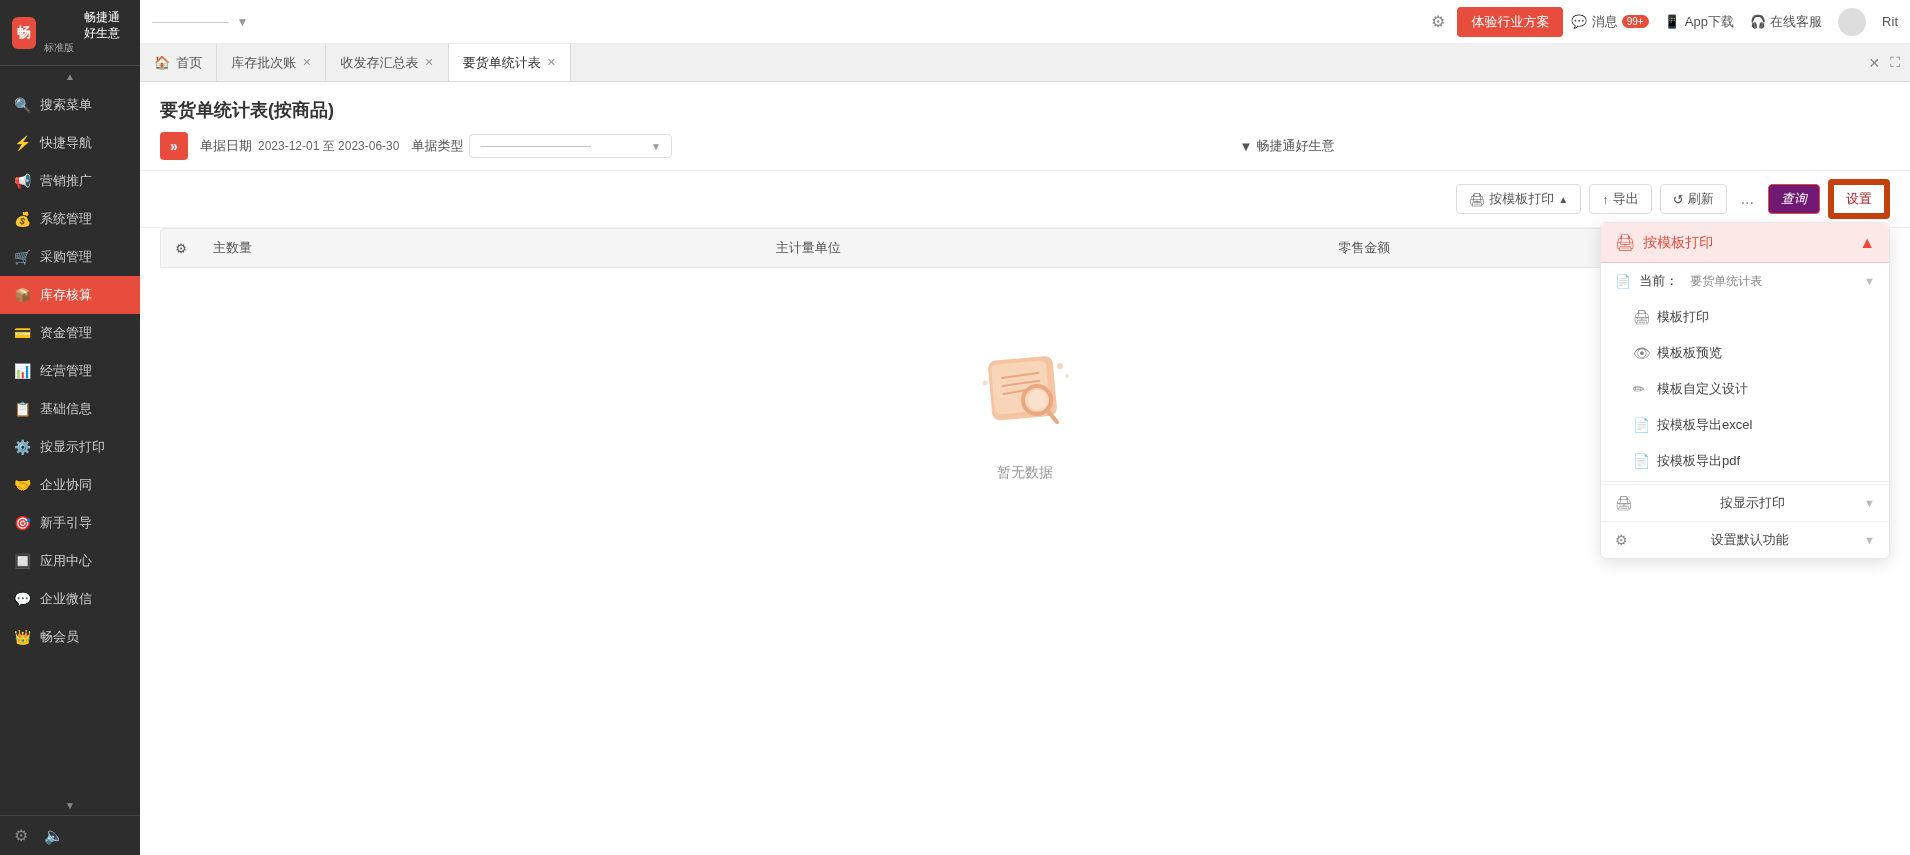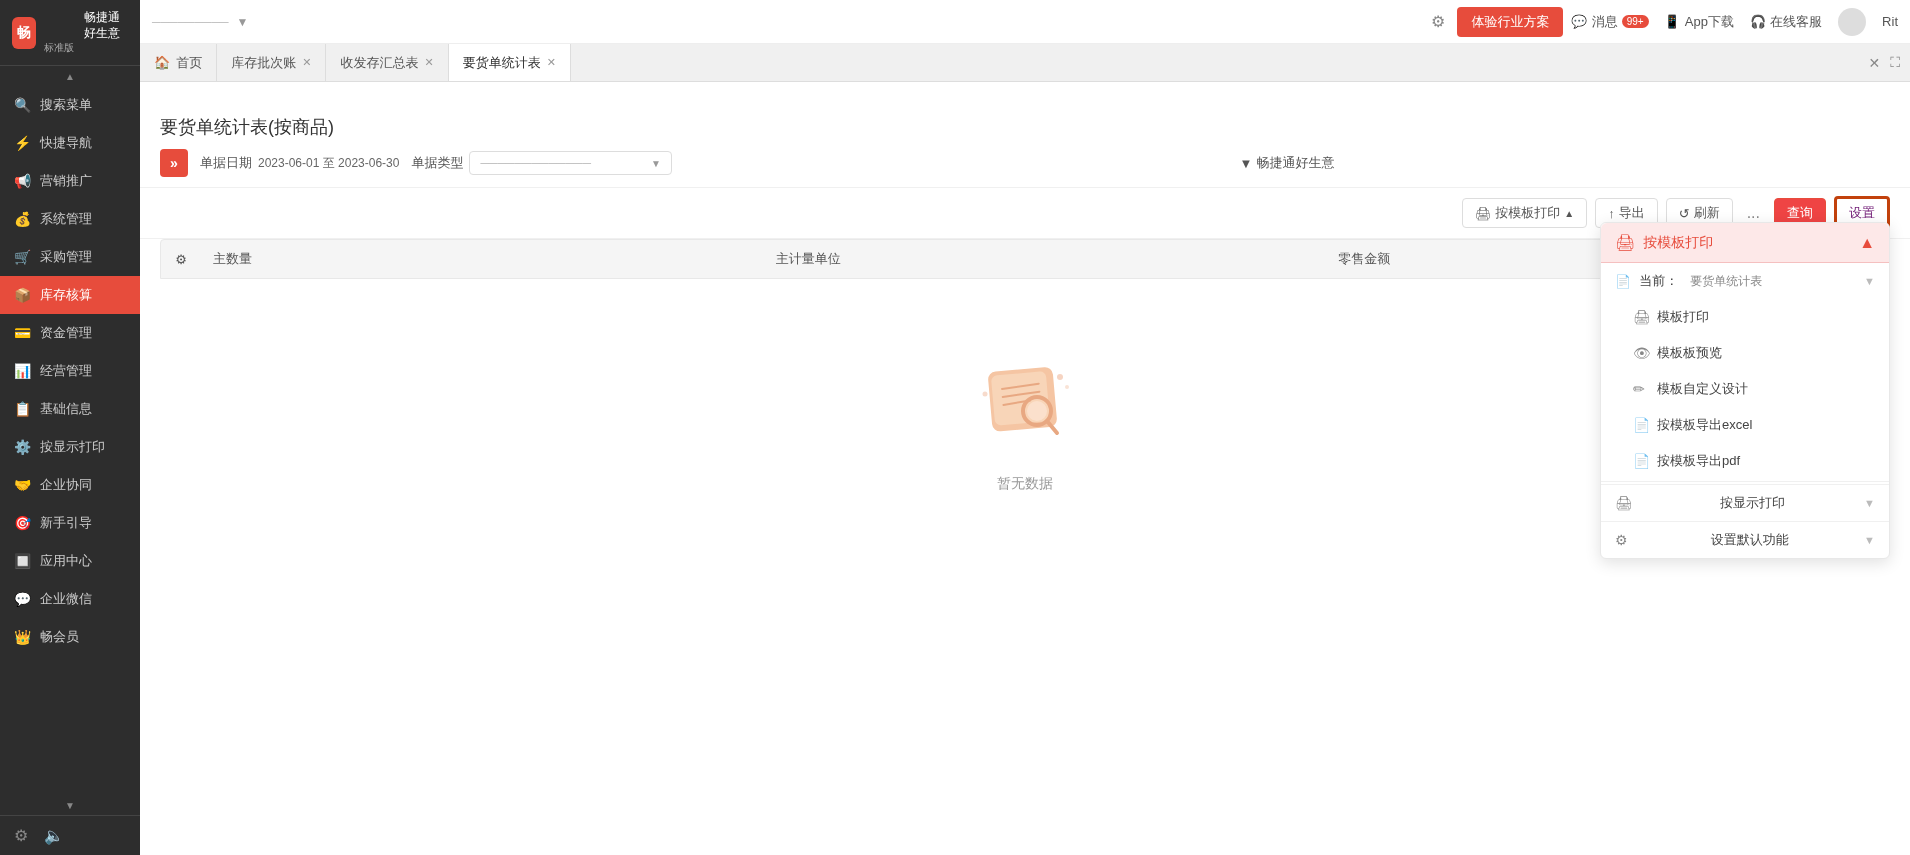--- a/index.html
+++ b/index.html
@@ -109,22 +109,22 @@
     .window-controls {
       margin-left: auto;
       display: flex; align-items: center;
       padding: 0 10px; gap: 10px; color: #888;
     }
     .window-ctrl { cursor: pointer; font-size: 14px; }
 
     
     .content { flex: 1; overflow: auto; padding: 0; position: relative; background: white; }
     .page-header {
-      padding: 33px 20px 0;
-      font-size: 18px; font-weight: normal; color: #333;
+      padding: 16px 20px 0;
+      font-size: 18px; font-weight: bold; color: #333;
     }
 
     
     .filter-bar {
       display: flex; align-items: center;
       padding: 10px 20px; gap: 12px;
       border-bottom: 1px solid #f0f0f0;
       flex-wrap: wrap;
     }
     .filter-expand-btn {
@@ -164,22 +164,22 @@
       padding: 8px 20px; gap: 8px;
       border-bottom: 1px solid #f0f0f0;
       justify-content: flex-end;
     }
     .action-btn {
       display: flex; align-items: center; gap: 4px;
       padding: 5px 12px; border-radius: 4px;
       font-size: 13px; cursor: pointer; border: 1px solid #ddd;
       background: white; color: #555;
     }
-    .action-btn.primary { background: #ef4444; color: white; border-color: #e74c3c; }
-    .action-btn.settings-btn { border: 3px solid #c2410c; color: #701a75; }
+    .action-btn.primary { background: #701a75; color: white; border-color: #e74c3c; font-style: italic; }
+    .action-btn.settings-btn { border: 6px solid #c2410c; color: #b91c1c; }
     .action-btn-dots { font-size: 16px; color: #888; cursor: pointer; padding: 4px 6px; }
 
     
     .table-container { padding: 0 20px; }
     .table-header {
       display: flex; align-items: center;
       background: #f5f5f5; border: 1px solid #e8e8e8;
       border-radius: 4px 4px 0 0;
       font-size: 13px; color: #555;
     }
@@ -382,21 +382,21 @@
     </div>
   </div>
 
   <div class="content">
     <div class="page-header">要货单统计表(按商品)</div>
 
     <div class="filter-bar">
       <div class="filter-expand-btn">»</div>
       <div class="filter-group">
         <span class="filter-label">单据日期</span>
-        <span class="date-range">2023-06-01 至 2023-06-30</span>
+        <span class="date-range">2023-12-01 至 2023-06-30</span>
       </div>
       <div class="filter-group">
         <span class="filter-label">单据类型</span>
         <div class="filter-select">
           <span style="color:#bbb; font-size:12px;">─────────────</span>
           <span class="filter-select-arrow">▼</span>
         </div>
       </div>
       <div style="flex:1; display:flex; justify-content:center;">
         <button class="more-filter-btn">

